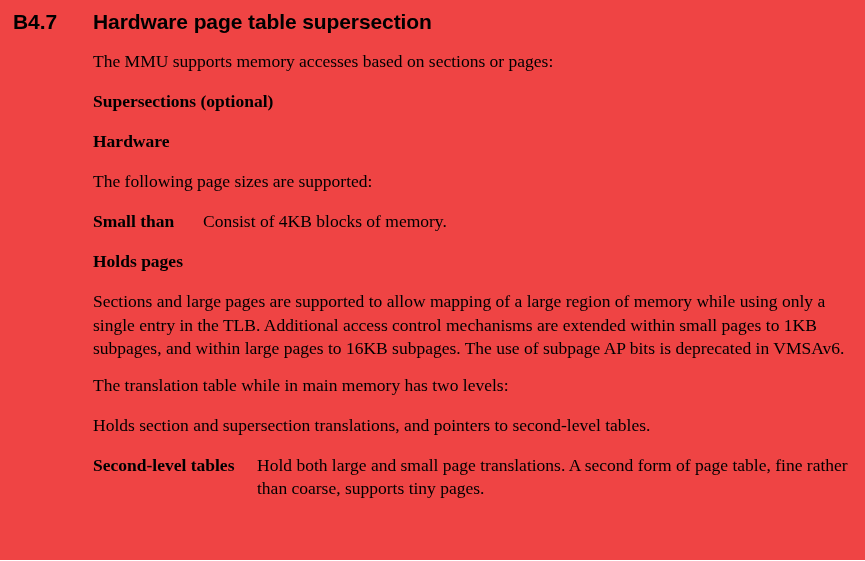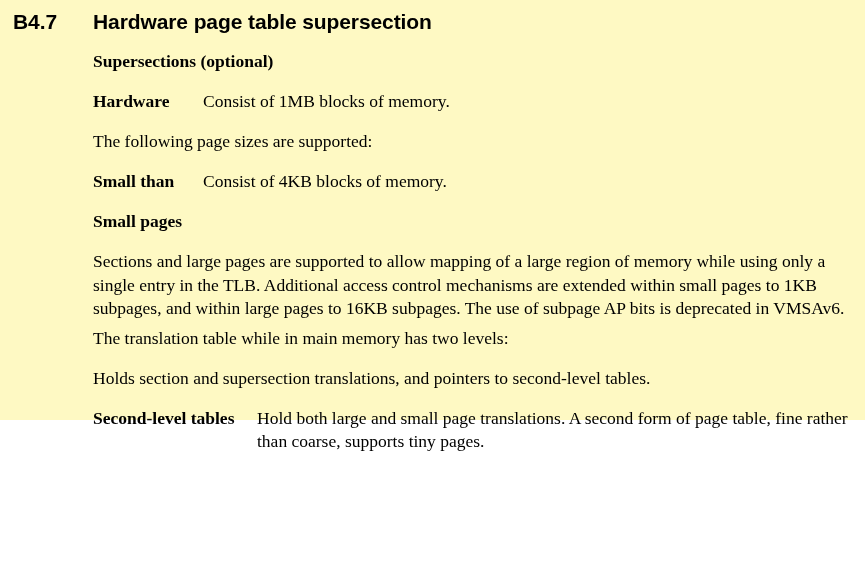--- a/index.html
+++ b/index.html
@@ -12,22 +12,22 @@
     height: 561px;
     position: relative;
     font-family: "Liberation Serif", "DejaVu Serif", serif;
     color: #000000;
     overflow: hidden;
   }
 
   .page {
     position: relative;
     width: 865px;
-    height: 420px;
-    background: #fef9c3;
+    height: 560px;
+    background: #ef4444;
   }
 
   
   .section-heading {
     position: absolute;
     left: 0;
     top: 9px;
     width: 865px;
     display: flex;
     align-items: baseline;
@@ -55,21 +55,21 @@
   }
 
   .para {
     font-size: 17.5px;
     line-height: 23px;
     margin: 0 0 17px 0;
     text-align: left;
   }
 
   .para.block {
-    margin-bottom: 6px;
+    margin-bottom: 13px;
     line-height: 23.5px;
   }
 
   .defrow {
     display: flex;
     align-items: flex-start;
     margin: 0 0 17px 0;
   }
 
   .defterm {
@@ -109,40 +109,40 @@
 
 <div class="page">
 
   <div class="section-heading">
     <span class="sec-num">B4.7</span>
     <span class="sec-title">Hardware page table supersection</span>
   </div>
 
   <div class="body-col">
 
+    <p class="para">The MMU supports memory accesses based on sections or pages:</p>
 
     <div class="defstack">
       <div class="defterm-full">Supersections (optional)</div>
     </div>
 
     <div class="defrow w-a">
       <div class="defterm">Hardware</div>
-      <div class="defdesc">Consist of 1MB blocks of memory.</div>
     </div>
 
     <p class="para">The following page sizes are supported:</p>
 
 
     <div class="defrow w-a">
       <div class="defterm">Small than</div>
       <div class="defdesc">Consist of 4KB blocks of memory.</div>
     </div>
 
     <div class="defrow w-a">
-      <div class="defterm">Small pages</div>
+      <div class="defterm">Holds pages</div>
     </div>
 
     <p class="para block">Sections and large pages are supported to allow mapping of a large region of memory while using only a single entry in the TLB. Additional access control mechanisms are extended within small pages to 1KB subpages, and within large pages to 16KB subpages. The use of subpage AP bits is deprecated in VMSAv6.</p>
 
     <p class="para">The translation table while in main memory has two levels:</p>
 
     <div class="defrow w-b">
       <div class="defdesc">Holds section and supersection translations, and pointers to second-level tables.</div>
     </div>
 

